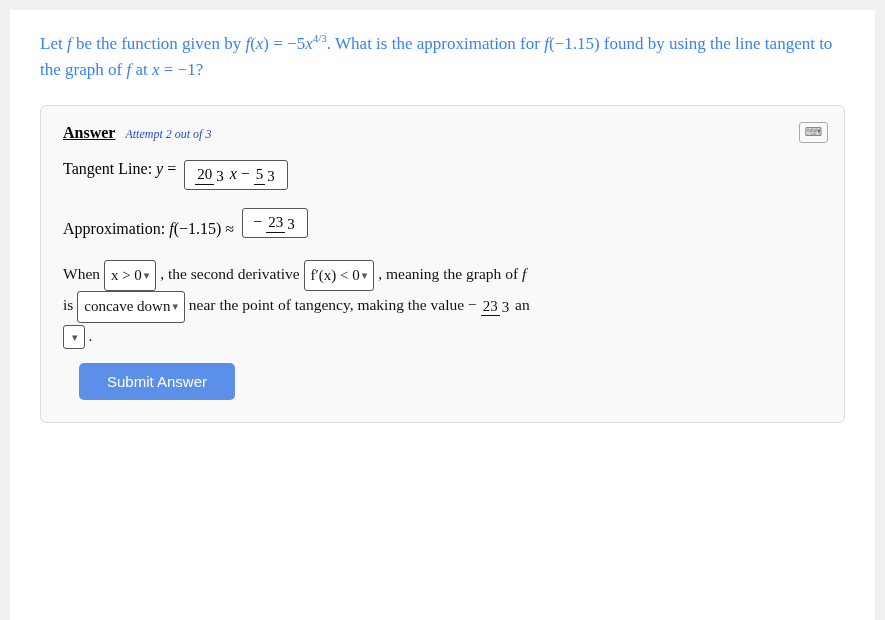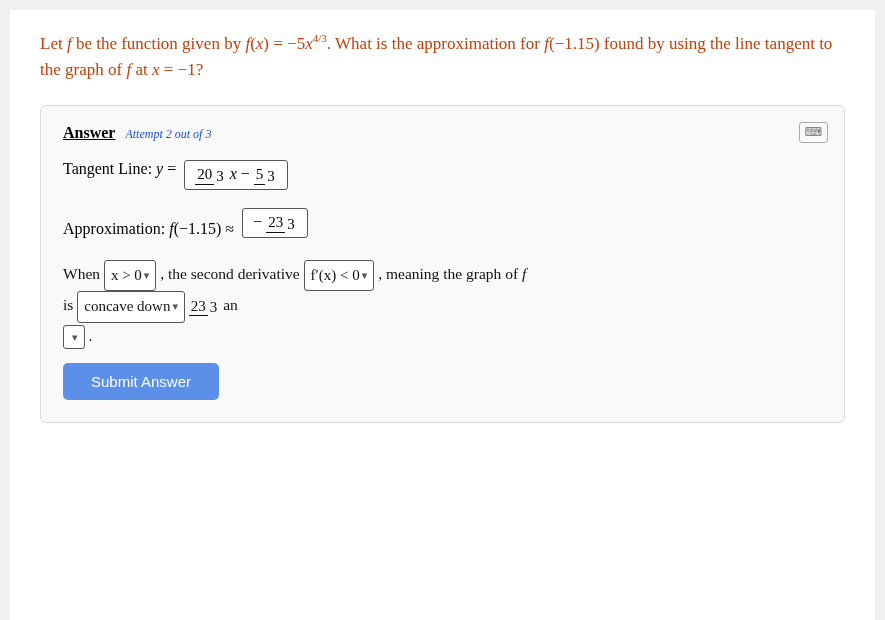--- a/index.html
+++ b/index.html
@@ -17,21 +17,21 @@
     .page-container {
       width: 885px;
       min-height: 620px;
       background: #fff;
       padding: 20px 30px 30px 30px;
     }
 
     .question-block {
       font-size: 17px;
       line-height: 1.55;
-      color: #c2410c;
+      color: #3b82f6;
       margin-bottom: 22px;
     }
 
     .answer-section {
       background: #f9f9f9;
       border: 1px solid #ddd;
       border-radius: 6px;
       padding: 18px 22px 22px 22px;
       position: relative;
     }
@@ -143,20 +143,21 @@
       display: inline-block;
       background: #5b8fe8;
       color: #fff;
       border: none;
       border-radius: 5px;
       padding: 10px 28px;
       font-size: 15px;
       cursor: pointer;
       margin-top: 14px;
       font-family: Arial, sans-serif;
+      margin-left: 16px;
     }
 
     sup {
       font-size: 0.65em;
       vertical-align: super;
     }
   </style>
 </head>
 <body>
 
@@ -220,20 +221,21 @@
       <span>, meaning the graph of <em>f</em></span>
 
       <br>
 
       
       <span>is </span>
       <span class="inline-select">
         <span>concave down</span>
         <span class="chevron">▾</span>
       </span>
+      <span> near the point of tangency, making the value −</span>
       <span class="fraction">
         <span class="numerator">23</span>
         <span class="denominator">3</span>
       </span>
       <span> an</span>
 
       <br>
 
       
       <span class="inline-select">

